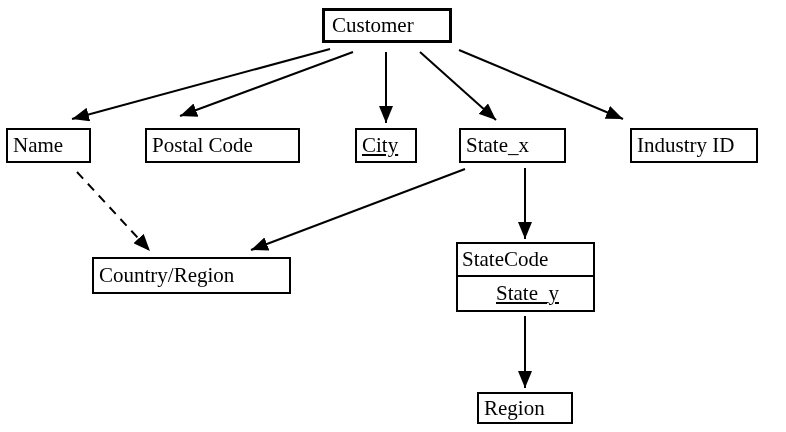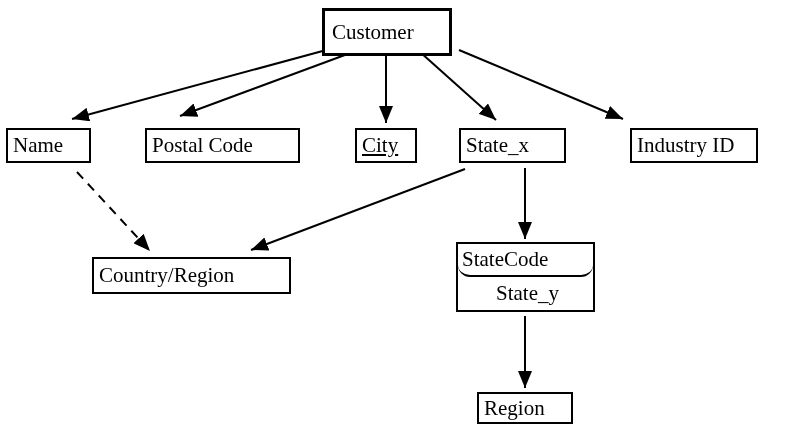--- a/index.html
+++ b/index.html
@@ -30,42 +30,42 @@
     box-sizing: border-box;
     border: 2px solid #000000;
     background: #ffffff;
     color: #000000;
     font-size: 21px;
     display: flex;
     align-items: center;
     padding-left: 5px;
     white-space: nowrap;
   }
-  #n-customer   { left: 322px; top: 8px;   width: 130px; height: 48px; border-width: 3px; padding-left: 7px; }
+  #n-customer   { left: 322px; top: 8px;   width: 130px; height: 35px; border-width: 3px; padding-left: 7px; }
   #n-name       { left: 6px;   top: 128px; width: 85px;  height: 35px; }
   #n-postal     { left: 145px; top: 128px; width: 155px; height: 35px; }
   #n-city       { left: 355px; top: 128px; width: 62px;  height: 35px; text-decoration: underline; }
   #n-statex     { left: 459px; top: 128px; width: 107px; height: 35px; }
   #n-industry   { left: 630px; top: 128px; width: 128px; height: 35px; }
   #n-country    { left: 92px;  top: 257px; width: 199px; height: 37px; }
   #n-region     { left: 477px; top: 392px; width: 96px;  height: 32px; }
   #n-statetable {
     left: 456px; top: 242px; width: 139px; height: 70px;
     padding: 0; display: block;
   }
   #n-statetable .cell {
     box-sizing: border-box;
     height: 33px;
     display: flex;
     align-items: center;
     padding-left: 4px;
     font-size: 21px;
   }
-  #n-statetable .cell.top { border-bottom: 2px solid #000000; border-radius: 12px; }
-  #n-statetable .cell.bottom { justify-content: center; padding-left: 4px; }
+  #n-statetable .cell.top { border-bottom: 2px solid #000000; }
+  #n-statetable .cell.bottom { justify-content: center; padding-left: 4px; text-decoration: underline; }
 </style>
 </head>
 <body>
 
 <div id="canvas">
 
   <svg id="arrows" viewBox="0 0 786 432">
     <defs>
       <marker id="ah" markerUnits="userSpaceOnUse" markerWidth="18" markerHeight="14" refX="17" refY="7" orient="auto">
         <path d="M0,0 L17,7 L0,14 z" fill="#000000"></path>

